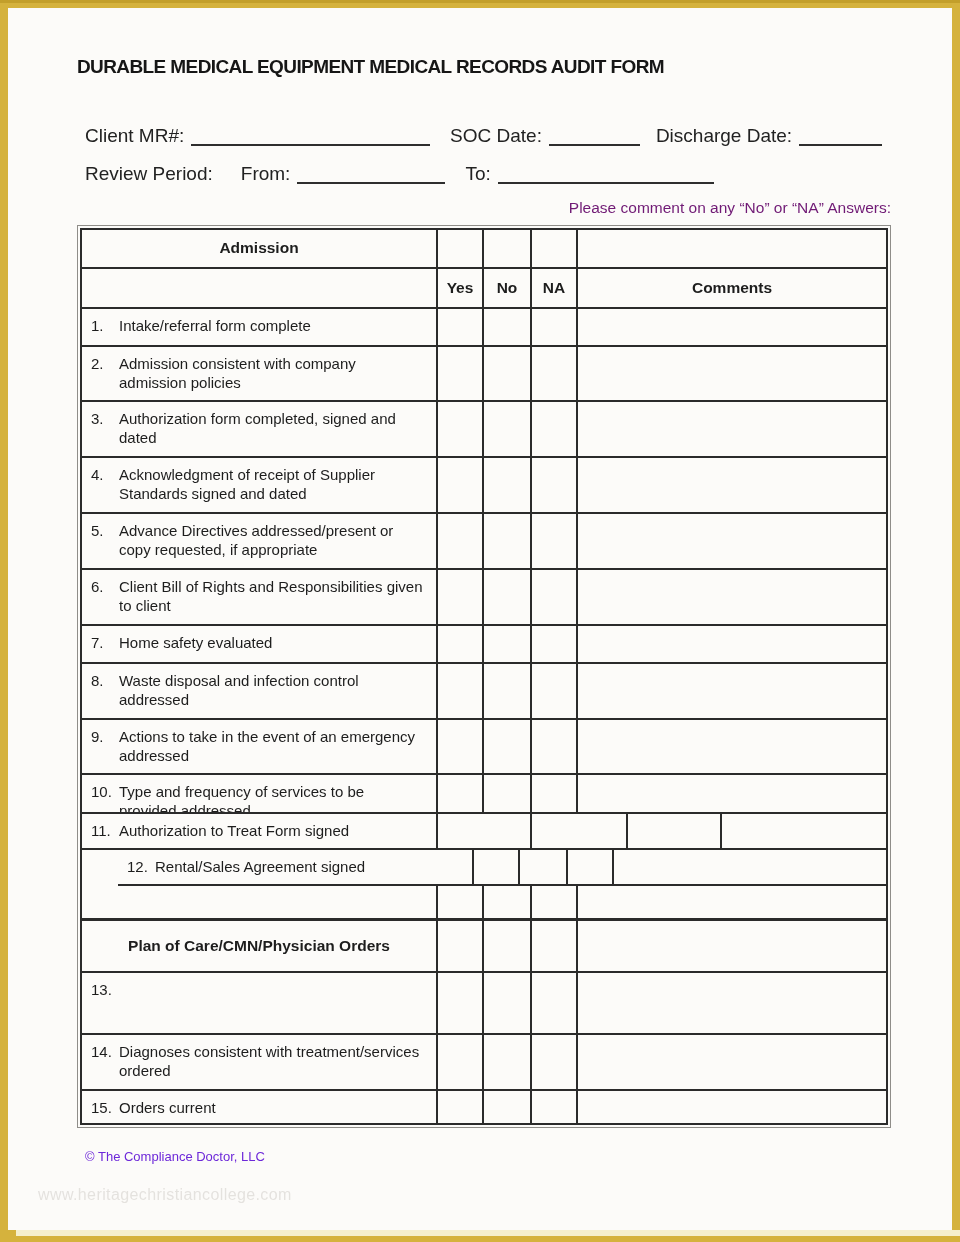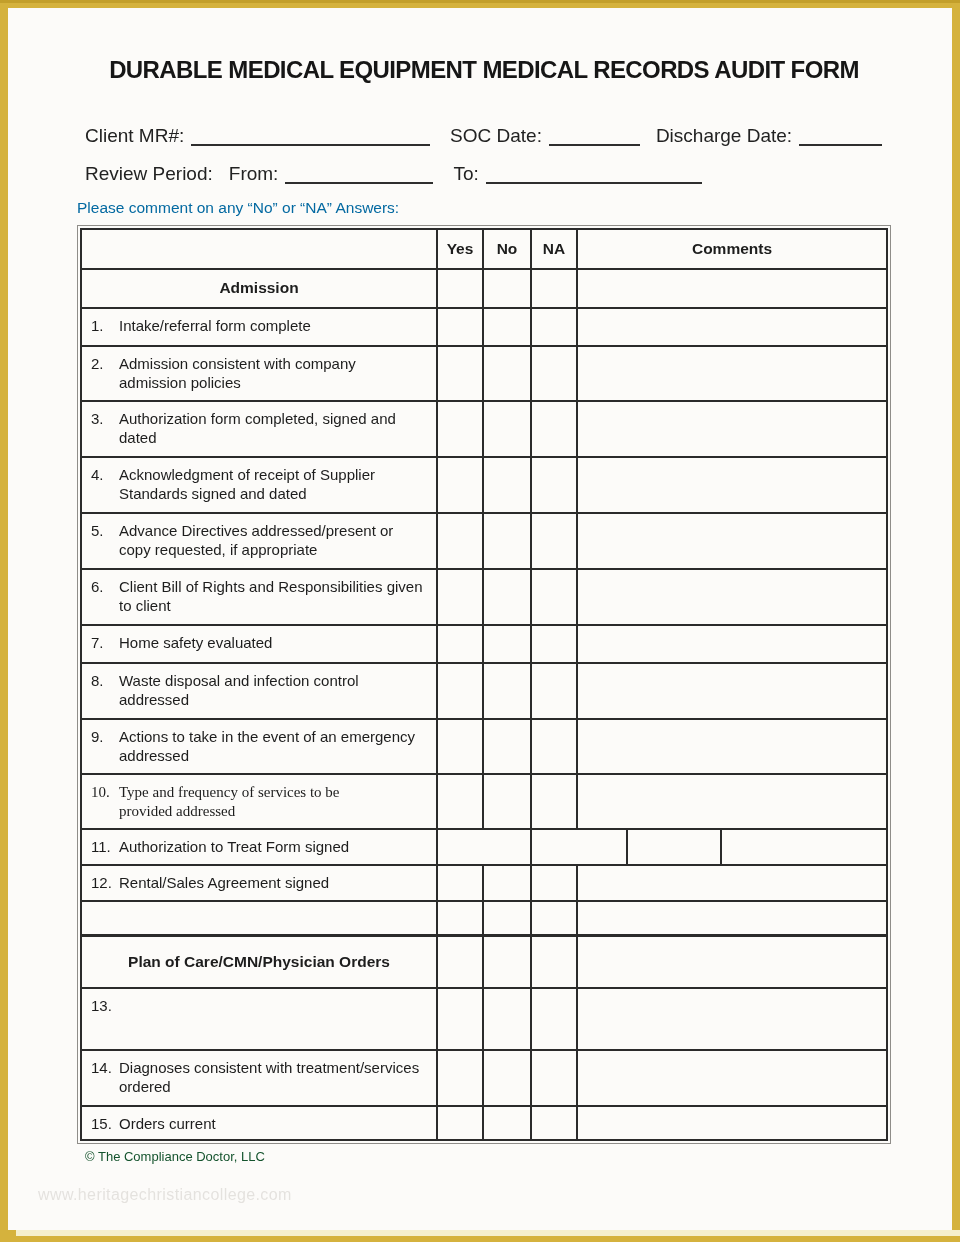--- a/index.html
+++ b/index.html
@@ -29,46 +29,45 @@
     background:var(--paper);
     overflow:hidden;
   }
   .frame-strip{
     width:944px; height:6px; margin-left:8px;
     background:var(--frame-light);
   }
   
   .title{
     position:absolute; top:48px; left:69px; width:814px;
-    text-align:center;
-    font-size:24px; font-weight:bold; letter-spacing:-0.6px;
+    font-size:19px; font-weight:bold; letter-spacing:-0.6px;
     color:#161616;
   }
   .fields-row{
     position:absolute; left:77px; right:70px;
     display:flex; align-items:flex-end;
     font-size:19px; line-height:21px; color:#222;
     white-space:nowrap;
   }
   .row1{top:117px;}
   .row2{top:155px;}
   .lbl{margin-right:7px;}
   .blank{
     display:inline-block; height:21px;
     border-bottom:2px solid #2e2e2e;
   }
   .w-mr{width:268px; margin-right:20px;}
   .w-soc{width:102px; margin-right:16px;}
   .w-dis{width:93px;}
   .w-from{width:148px; margin-right:20px;}
   .w-to{width:216px;}
-  .gap-lbl{margin-right:7px; margin-left:9px;}
+  .gap-lbl{margin-right:7px; margin-left:21px;}
   .instruction{
     position:absolute; top:191px; left:69px; width:814px;
-    text-align:left; font-size:15.5px; color:#0369a1;
+    text-align:right; font-size:15.5px; color:#701a75;
   }
   
   .table-outer{
     position:absolute; top:217px; left:69px; width:814px;
     border:1px solid #8f8d89;
     padding:2px;
     background:var(--paper);
   }
   .audit-table{
     border:2px solid var(--line);
@@ -96,21 +95,21 @@
     justify-content:center; align-items:center;
     padding:0 6px; font-weight:bold; font-size:15.5px;
   }
   .t-header .t-cell{
     display:flex; align-items:center; justify-content:center;
     font-weight:bold; font-size:15.5px;
   }
   
   .copyright{
     position:absolute; top:1141px; left:77px;
-    font-size:13px; color:#14532d;
+    font-size:13px; color:#6d28d9;
   }
   .watermark{
     position:absolute; top:1178px; left:30px;
     font-size:16px; color:#b9b4ae; opacity:0.35;
     letter-spacing:0.4px;
     text-align:right;
   }
 </style>
 </head>
 <body>
@@ -134,35 +133,35 @@
       <span class="lbl gap-lbl">From:</span>
       <span class="blank w-from"></span>
       <span class="lbl">To:</span>
       <span class="blank w-to"></span>
     </div>
 
     <div class="instruction">Please comment on any “No” or “NA” Answers:</div>
 
     <div class="table-outer">
       <div class="audit-table" id="audit-table">
-        <div class="t-row t-header" style="height:40px">
+        <div class="t-row" style="height: 39px;">
+            <div class="t-cell c-item center">Admission</div>
+            <div class="t-cell"></div>
+            <div class="t-cell"></div>
+            <div class="t-cell"></div>
+            <div class="t-cell"></div>
+          </div>
+
+      <div class="t-row t-header" style="height:40px">
           <div class="t-cell c-item"></div>
           <div class="t-cell">Yes</div>
           <div class="t-cell">No</div>
           <div class="t-cell">NA</div>
           <div class="t-cell">Comments</div>
         </div>
-
-      <div class="t-row" style="height: 39px;">
-            <div class="t-cell c-item center">Admission</div>
-            <div class="t-cell"></div>
-            <div class="t-cell"></div>
-            <div class="t-cell"></div>
-            <div class="t-cell"></div>
-          </div>
           <div class="t-row" style="height: 38px;">
             <div class="t-cell c-item">
               <span class="num">1.</span>
               <span class="txt">Intake/referral form complete</span>
             </div>
             <div class="t-cell"></div>
             <div class="t-cell"></div>
             <div class="t-cell"></div>
             <div class="t-cell"></div>
           </div>
@@ -246,42 +245,42 @@
             <div class="t-cell c-item">
               <span class="num">9.</span>
               <span class="txt">Actions to take in the event of an emergency
 addressed</span>
             </div>
             <div class="t-cell"></div>
             <div class="t-cell"></div>
             <div class="t-cell"></div>
             <div class="t-cell"></div>
           </div>
-          <div class="t-row" style="height: 55px; font-family: Liberation Serif, serif;">
+          <div class="t-row" style="height: 39px;">
             <div class="t-cell c-item">
               <span class="num">10.</span>
               <span class="txt">Type and frequency of services to be
 provided addressed</span>
             </div>
             <div class="t-cell"></div>
             <div class="t-cell"></div>
             <div class="t-cell"></div>
             <div class="t-cell"></div>
           </div>
           <div class="t-row" style="height: 36px; gap: 48px;">
             <div class="t-cell c-item">
               <span class="num">11.</span>
               <span class="txt">Authorization to Treat Form signed</span>
             </div>
             <div class="t-cell"></div>
             <div class="t-cell"></div>
             <div class="t-cell"></div>
             <div class="t-cell"></div>
           </div>
-          <div class="t-row" style="height: 36px;">
+          <div class="t-row" style="height: 36px; margin-left: 36px;">
             <div class="t-cell c-item">
               <span class="num">12.</span>
               <span class="txt">Rental/Sales Agreement signed</span>
             </div>
             <div class="t-cell"></div>
             <div class="t-cell"></div>
             <div class="t-cell"></div>
             <div class="t-cell"></div>
           </div>
           <div class="t-row thick-bottom" style="height: 35px;">

